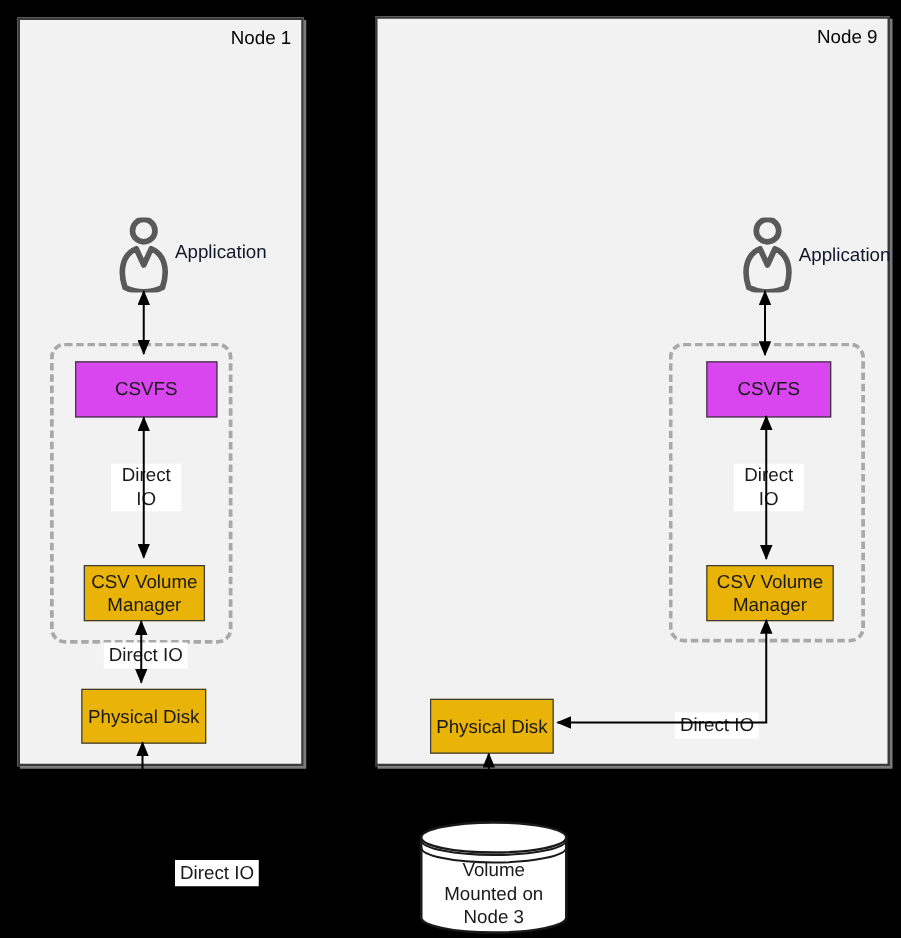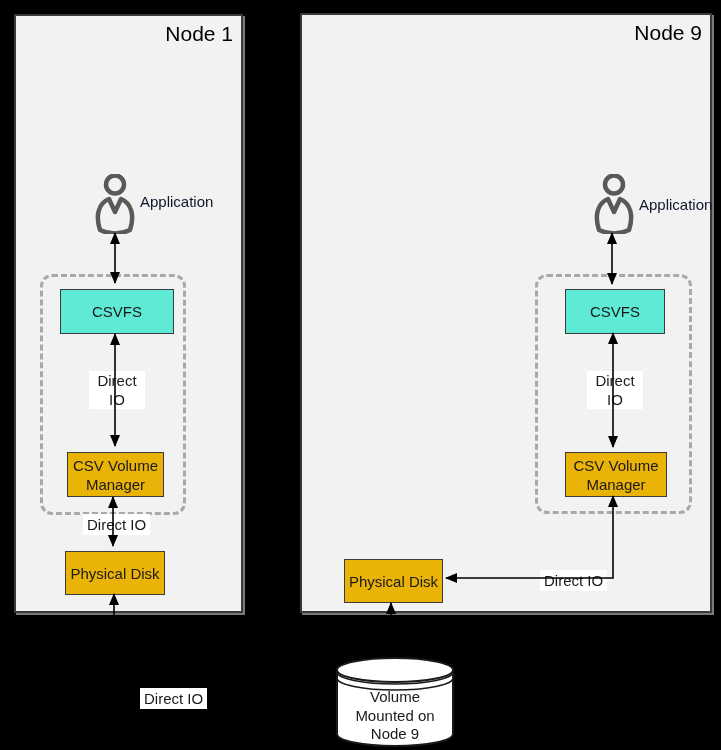--- a/index.html
+++ b/index.html
@@ -5,32 +5,32 @@
   html,body{margin:0;padding:0;background:#000;}
   #canvas{
     position:relative;width:721px;height:750px;background:#000;overflow:hidden;
     font-family:"Liberation Sans",sans-serif;color:#111;
   }
   .node-box{
     position:absolute;background:#f2f2f2;border:2px solid #3a3a3a;
     box-shadow:2px 2px 0 #7a7a7a;box-sizing:border-box;z-index:1;
   }
   .node-title{
-    position:absolute;top:6px;right:8px;font-size:21px;color:#000;z-index:2;text-align:right;
+    position:absolute;top:6px;right:8px;font-size:15px;color:#000;z-index:2;text-align:right;
   }
   .dashed-box{
     position:absolute;border:3px dashed #a9a9a9;border-radius:12px;
     box-sizing:border-box;z-index:2;
   }
   .proc-box{
     position:absolute;border:1.6px solid #3c3c3c;box-sizing:border-box;
     display:flex;align-items:center;justify-content:center;text-align:center;
     font-size:15px;line-height:19px;color:#1a1a1a;z-index:3;
   }
-  .csvfs{background:#5eead4;}
+  .csvfs{background:#d946ef;}
   .rose{background:#eab308;}
   .line-label{
     position:absolute;background:#ffffff;font-size:15px;line-height:19px;
     color:#1a1a1a;padding:1px 4px;z-index:6;white-space:nowrap;
   }
   .line-label-wrap{
     position:absolute;background:#ffffff;font-size:15px;line-height:19px;
     color:#1a1a1a;text-align:center;z-index:6;
   }
   .app-label{
@@ -126,15 +126,15 @@
   </svg>
 
   <div class="line-label" id="bottom-direct-io">Direct IO</div>
 
   <svg id="cylinder-svg" width="124" height="96" viewBox="0 0 124 96">
     <path d="M4,16 V80 A58 12 0 0 0 120,80 V16" fill="#ffffff" stroke="#1a1a1a" stroke-width="2"></path>
     <ellipse cx="62" cy="16" rx="58" ry="12" fill="#ffffff" stroke="#1a1a1a" stroke-width="2"></ellipse>
     <path d="M4,18 A58 12 0 0 0 120,18" fill="none" stroke="#1a1a1a" stroke-width="1.6"></path>
     <path d="M4,24 A58 12 0 0 0 120,24" fill="none" stroke="#1a1a1a" stroke-width="1.6"></path>
   </svg>
-  <div id="volume-label">Volume Mounted on Node 9</div>
+  <div id="volume-label">Volume Mounted on Node 3</div>
 
 </div>
 
 </body></html>

